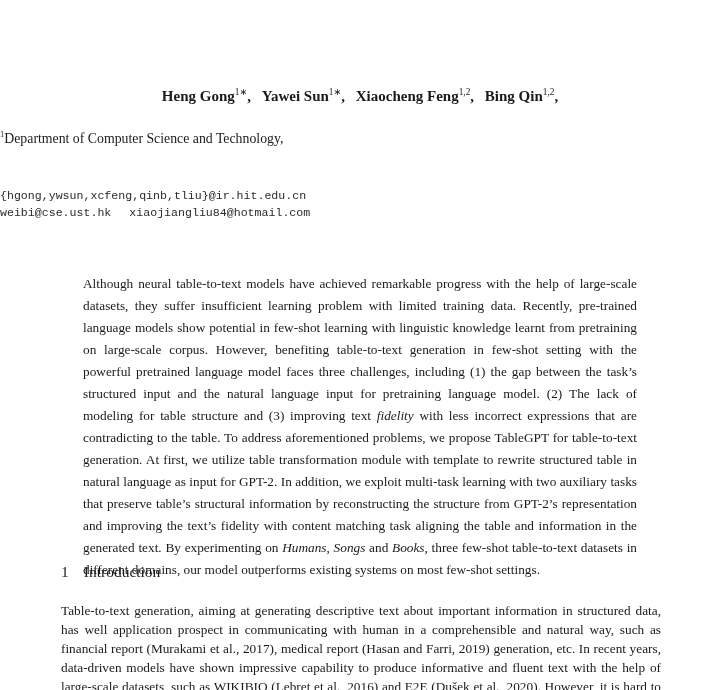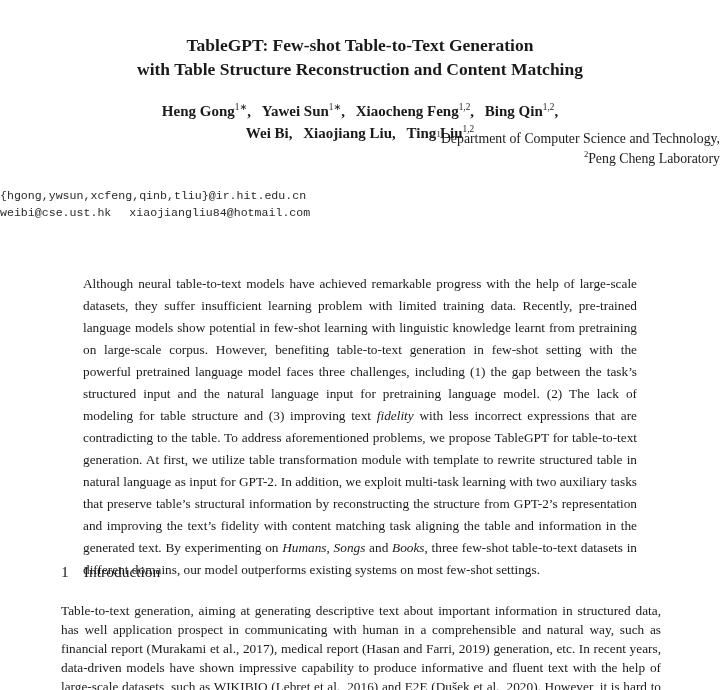--- a/index.html
+++ b/index.html
@@ -7,28 +7,28 @@
     width:720px;height:690px;overflow:hidden;position:relative;
     background:#ffffff;color:#1a1a1a;
     font-family:"Liberation Serif", serif;
   }
   .page{position:absolute;inset:0;overflow:hidden;}
   .paper-title{
     position:absolute;top:34px;left:0;right:0;text-align:center;
     font-weight:bold;font-size:17.5px;line-height:23.5px;
   }
   .authors{
-    position:absolute;top:100px;left:0;right:0;text-align:center;
+    position:absolute;top:85px;left:0;right:0;text-align:center;
     font-weight:bold;font-size:15px;line-height:22px;
   }
   .author{white-space:nowrap;}
   .author + .author{margin-left:7px;}
   sup{font-size:0.62em;font-weight:normal;line-height:0;vertical-align:super;}
   .affiliations{
-    position:absolute;top:129px;left:0;right:0;text-align:right;
+    position:absolute;top:129px;left:0;right:0;text-align:left;
     font-size:13.8px;line-height:19.8px;
   }
   .emails{
     position:absolute;top:187px;left:0;right:0;text-align:left;
     font-family:"Liberation Mono", monospace;
     font-size:11.6px;line-height:17px;color:#2a2a2a;
   }
   .email-gap{display:inline-block;width:18px;}
   .abstract-heading{
     position:absolute;top:229px;left:0;right:0;text-align:center;
@@ -47,42 +47,32 @@
     position:absolute;top:588px;left:61px;width:600px;
     font-size:13.3px;line-height:19px;text-align:justify;
   }
   em{font-style:italic;}
 </style>
 </head>
 <body>
 
 <div class="page">
 
-  <div class="paper-title">
-    <div>TableGPT: Few-shot Table-to-Text Generation</div>
-    <div>with Table Structure Reconstruction and Content Matching</div>
-  </div>
 
   <div class="authors">
     <div>
       <span class="author"><span>Heng Gong</span><sup>1∗</sup><span>,</span></span>
       <span class="author"><span>Yawei Sun</span><sup>1∗</sup><span>,</span></span>
       <span class="author"><span>Xiaocheng Feng</span><sup>1,2</sup><span>,</span></span>
       <span class="author"><span>Bing Qin</span><sup>1,2</sup><span>,</span></span>
     </div>
-    <div>
-      <span class="author"><span>Wei Bi</span><sup></sup><span>,</span></span>
-      <span class="author"><span>Xiaojiang Liu</span><sup></sup><span>,</span></span>
-      <span class="author"><span>Ting Liu</span><sup>1,2</sup><span></span></span>
-    </div>
   </div>
 
   <div class="affiliations">
     <div><sup>1</sup><span>Department of Computer Science and Technology,</span></div>
-    <div><sup>2</sup><span>Peng Cheng Laboratory</span></div>
   </div>
 
   <div class="emails">
     <div><span>{hgong,ywsun,xcfeng,qinb,tliu}@ir.hit.edu.cn</span></div>
     <div><span>weibi@cse.ust.hk</span><span class="email-gap"></span><span>xiaojiangliu84@hotmail.com</span></div>
   </div>
 
 
   <p class="abstract-body"><span>Although neural table-to-text models have achieved remarkable progress with the help of large-scale datasets, they suffer insufficient learning problem with limited training data. Recently, pre-trained language models show potential in few-shot learning with linguistic knowledge learnt from pretraining on large-scale corpus. However, benefiting table-to-text generation in few-shot setting with the powerful pretrained language model faces three challenges, including (1) the gap between the task’s structured input and the natural language input for pretraining language model. (2) The lack of modeling for table structure and (3) improving text </span><em>fidelity</em><span> with less incorrect expressions that are contradicting to the table. To address aforementioned problems, we propose TableGPT for table-to-text generation. At first, we utilize table transformation module with template to rewrite structured table in natural language as input for GPT-2. In addition, we exploit multi-task learning with two auxiliary tasks that preserve table’s structural information by reconstructing the structure from GPT-2’s representation and improving the text’s fidelity with content matching task aligning the table and information in the generated text. By experimenting on </span><em>Humans</em><span>, </span><em>Songs</em><span> and </span><em>Books</em><span>, three few-shot table-to-text datasets in different domains, our model outperforms existing systems on most few-shot settings.</span></p>
 

